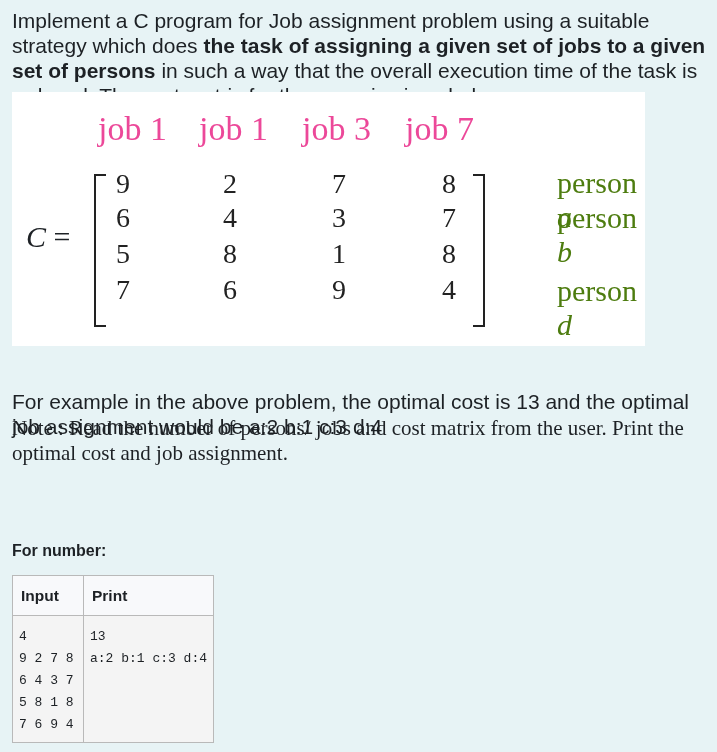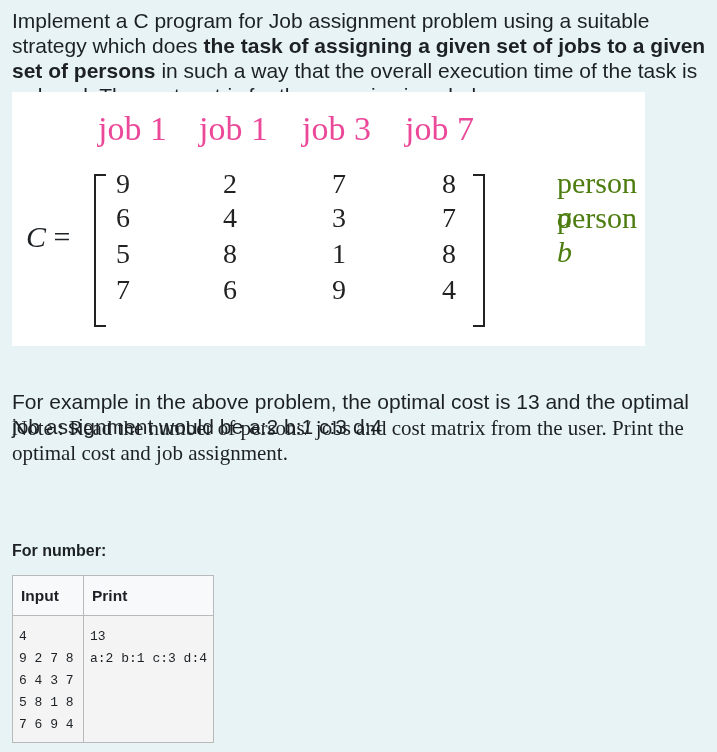--- a/index.html
+++ b/index.html
@@ -54,20 +54,21 @@
   <span class="cell" style="left:312px;top:146px">1</span>
   <span class="cell" style="left:422px;top:146px">8</span>
 
   <span class="cell" style="left:96px;top:182px">7</span>
   <span class="cell" style="left:203px;top:182px">6</span>
   <span class="cell" style="left:312px;top:182px">9</span>
   <span class="cell" style="left:422px;top:182px">4</span>
 
   <span class="person" style="top:74px"><span>person</span> <i>a</i></span>
   <span class="person" style="top:109px"><span>person</span> <i>b</i></span>
+  <span class="person" style="top:182px"><span>person</span> <i>d</i></span>
 </div>
 
 <p class="p ex">For example in the above problem, the optimal cost is 13 and the optimal job assignment would be a:2 b:1 c:3 d:4</p>
 <p class="p note">Note : Read the number of persons/ jobs and cost matrix from the user. Print the optimal cost and job assignment.</p>
 
 <div class="forex">For number:</div>
 
 <table class="t">
   <thead>
     <tr>

